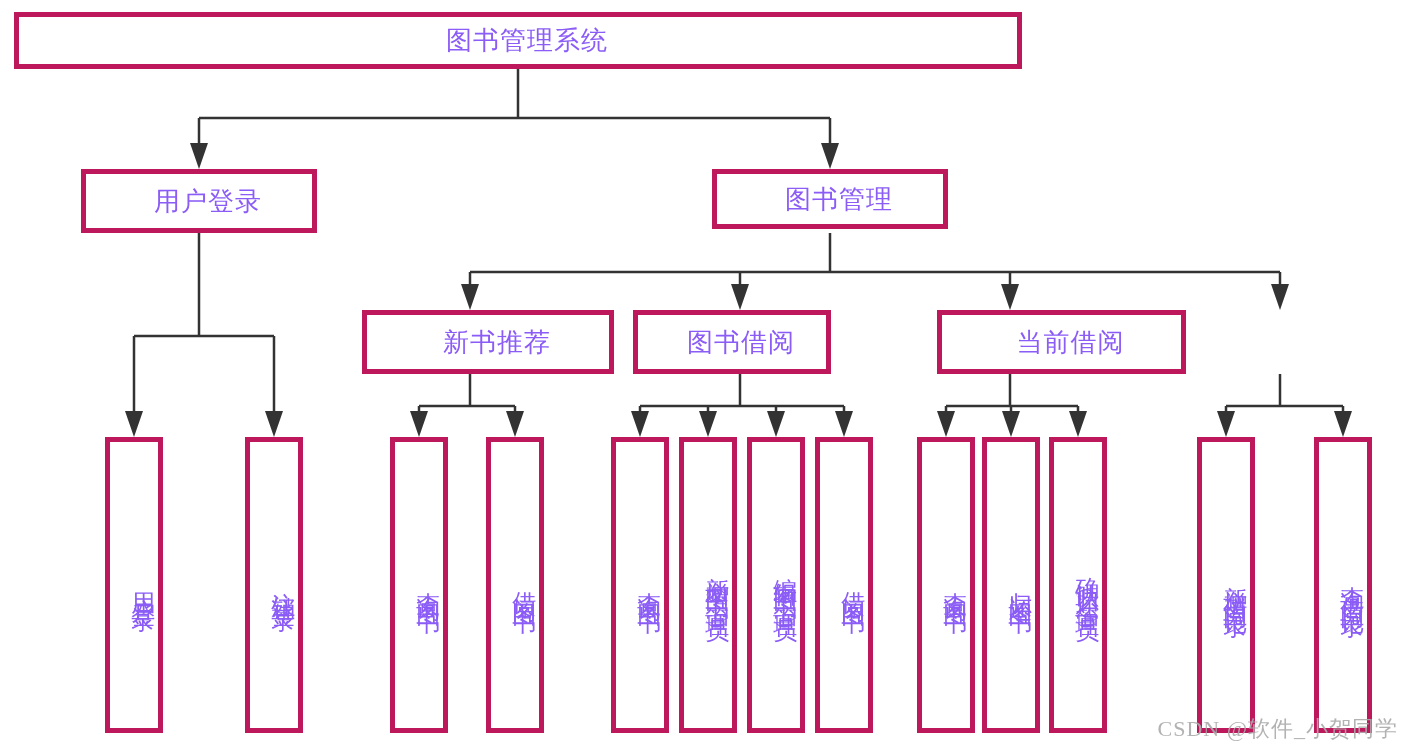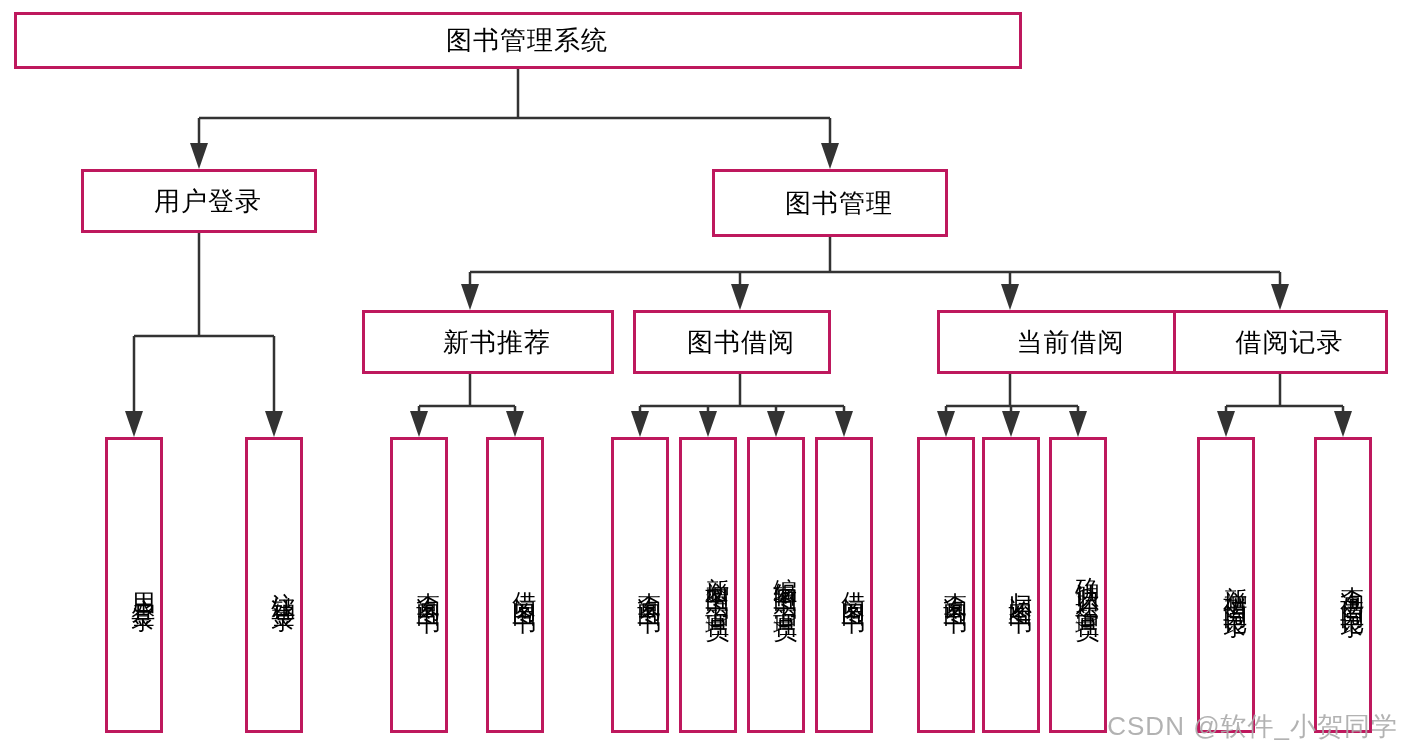--- a/index.html
+++ b/index.html
@@ -15,45 +15,46 @@
     position: absolute;
     left: 0;
     top: 0;
     width: 1405px;
     height: 747px;
   }
   .node {
     position: absolute;
     box-sizing: border-box;
     background: #ffffff;
-    border: 3px solid #be185d;
-    color: #000000;
+    border: 5px solid #be185d;
+    color: #8b5cf6;
     display: flex;
     align-items: center;
     justify-content: center;
     text-align: center;
     padding-left: 18px;
   }
   .h { font-size: 26px; letter-spacing: 1px; white-space: nowrap; }
   .v {
     writing-mode: vertical-rl;
     text-orientation: mixed;
     font-size: 24px;
     letter-spacing: 6px;
     line-height: 1.1;
   }
   .watermark {
     position: absolute;
     right: 7px;
     bottom: 3px;
-    font-size: 26px;
+    font-size: 22px;
     letter-spacing: 1px;
     color: rgba(171, 171, 171, 0.92);
     z-index: 5;
     white-space: nowrap;
+    font-family: Liberation Serif, serif;
   }
 </style>
 </head>
 <body>
 
 <div class="canvas">
 
   <svg class="connectors" viewBox="0 0 1405 747" fill="none" stroke="#333333" stroke-width="2.5">
 
     <g>
@@ -126,26 +127,25 @@
       <path d="M1226 406 V414"></path>
       <path d="M1226 437 L1217 411 L1235 411 Z" fill="#333333" stroke="none"></path>
       <path d="M1343 406 V414"></path>
       <path d="M1343 437 L1334 411 L1352 411 Z" fill="#333333" stroke="none"></path>
     </g>
   </svg>
 
   <div class="node h" style="left:14px; top:12px; width:1008px; height:57px;">图书管理系统</div>
 
   <div class="node h" style="left:81px; top:169px; width:236px; height:64px;">用户登录</div>
-  <div class="node h" style="left:712px; top:169px; width:236px; height:68px;">图书管理</div>
+  <div class="node h" style="left:712px; top:169px; width:236px; height:60px;">图书管理</div>
 
   <div class="node h" style="left:362px; top:310px; width:252px; height:64px;">新书推荐</div>
   <div class="node h" style="left:633px; top:310px; width:198px; height:64px;">图书借阅</div>
   <div class="node h" style="left:937px; top:310px; width:249px; height:64px;">当前借阅</div>
-  <div class="node h" style="left:1173px; top:310px; width:215px; height:64px;">借阅记录</div>
 
   <div class="node v" style="left:105px; top:437px; width:58px; height:296px;">用户登录</div>
   <div class="node v" style="left:245px; top:437px; width:58px; height:296px;">注销登录</div>
 
   <div class="node v" style="left:390px; top:437px; width:58px; height:296px;">查询图书</div>
   <div class="node v" style="left:486px; top:437px; width:58px; height:296px;">借阅图书</div>
 
   <div class="node v" style="left:611px; top:437px; width:58px; height:296px;">查询图书</div>
   <div class="node v" style="left:679px; top:437px; width:58px; height:296px;">新增图书（管理员）</div>
   <div class="node v" style="left:747px; top:437px; width:58px; height:296px;">编辑图书（管理员）</div>

